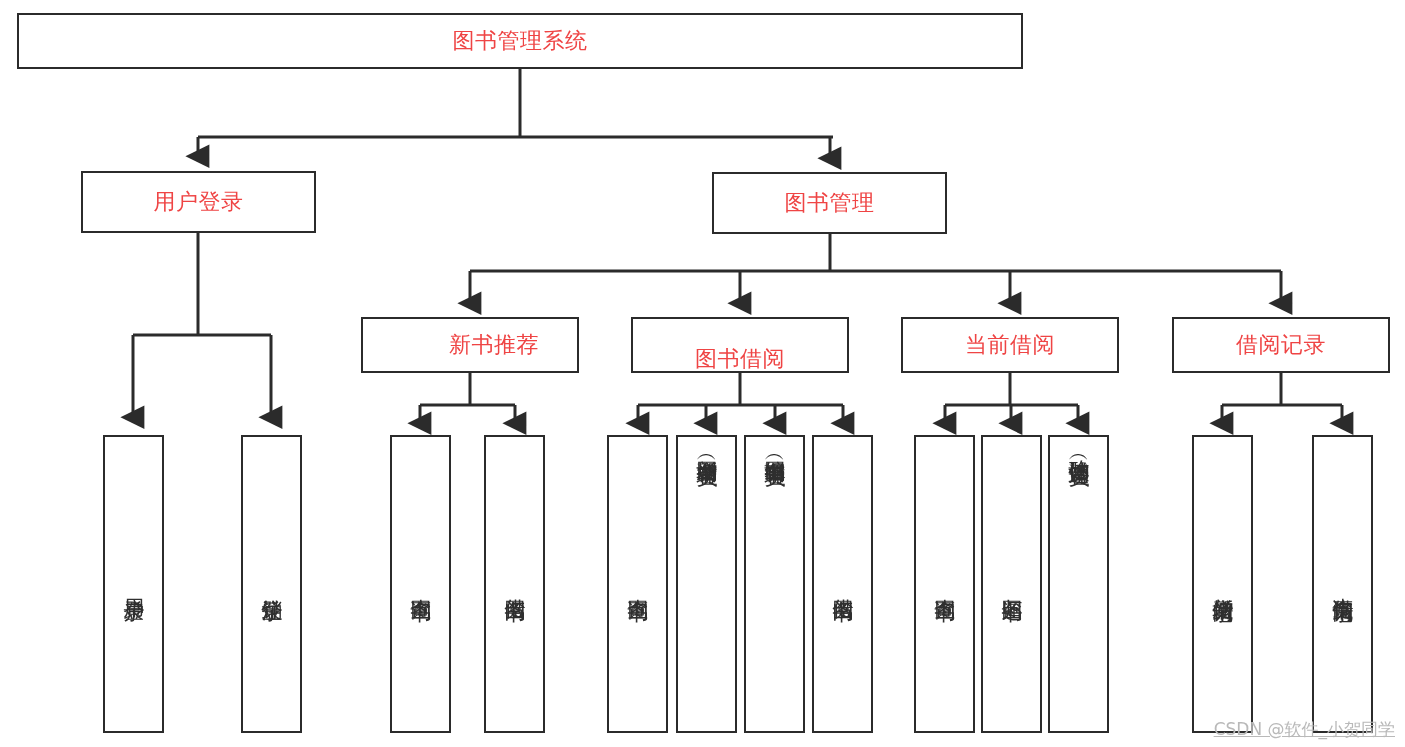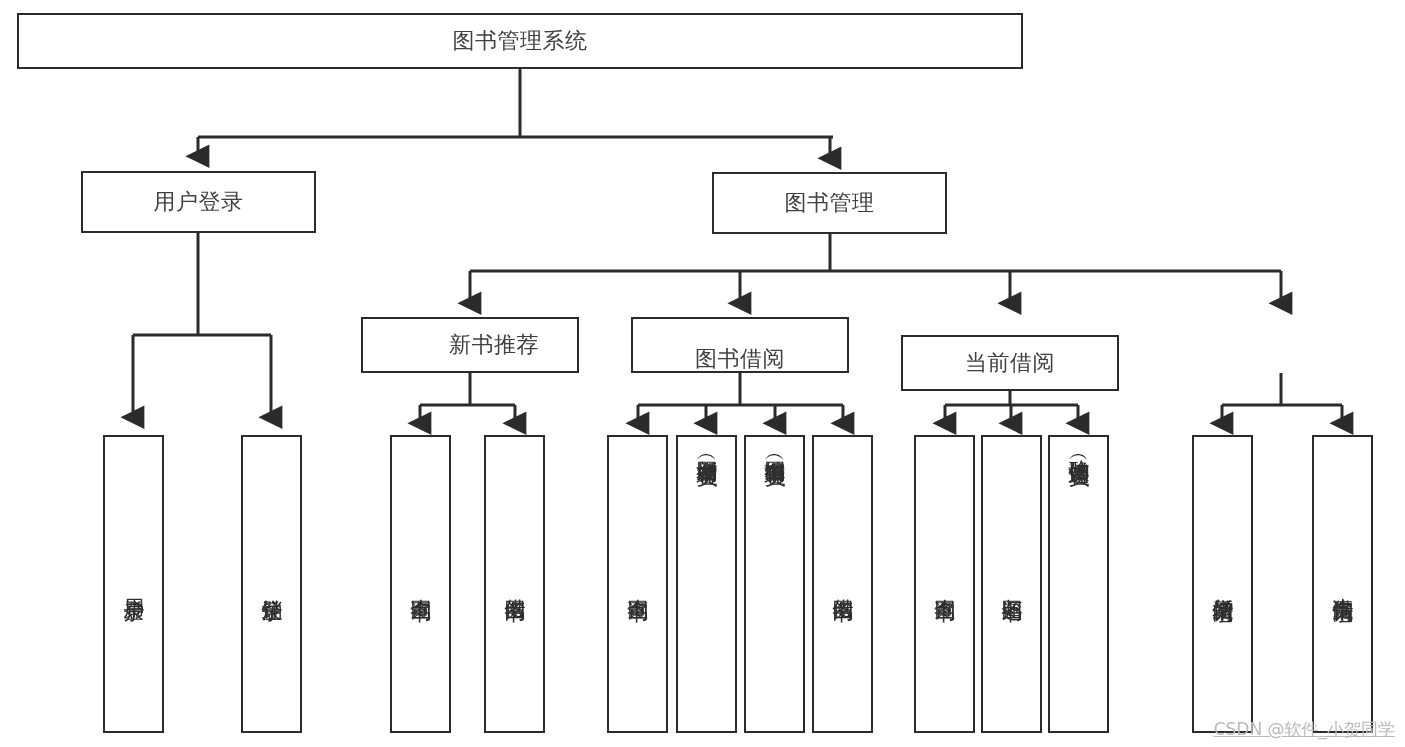--- a/index.html
+++ b/index.html
@@ -36,21 +36,21 @@
     color: #262626;
   }
   .node.root {
     border-width: 2px;
   }
   .node-label {
     font-size: 22px;
     line-height: 1.1;
     letter-spacing: 0.5px;
     white-space: nowrap;
-    color: #404040;
+    color: #ef4444;
   }
   .node.leaf {
     align-items: flex-start;
     justify-content: center;
     padding-top: 6px;
   }
   .node.leaf.center-v {
     align-items: center;
     padding-top: 0;
   }
@@ -142,24 +142,27 @@
   </div>
 
   <div class="node" style="left:361px; top:317px; width:218px; height:56px;padding-left:48px;">
     <span class="node-label">新书推荐</span>
   </div>
 
   <div class="node" style="left:631px; top:317px; width:218px; height:56px;align-items:flex-end;">
     <span class="node-label">图书借阅</span>
   </div>
 
-  <div class="node" style="left:901px; top:335px; width:218px; height:56px;">
+  <div class="node" style="left:901px; top:317px; width:218px; height:56px;">
     <span class="node-label">当前借阅</span>
   </div>
 
+  <div class="node" style="left:1172px; top:317px; width:218px; height:56px;">
+    <span class="node-label">借阅记录</span>
+  </div>
 
   <div class="node leaf center-v" style="left:103px; top:435px; width:61px; height:298px;">
     <span class="leaf-label">用户登录</span>
   </div>
   <div class="node leaf center-v" style="left:241px; top:435px; width:61px; height:298px;">
     <span class="leaf-label">注销登录</span>
   </div>
 
   <div class="node leaf center-v" style="left:390px; top:435px; width:61px; height:298px;">
     <span class="leaf-label">查询图书</span>

